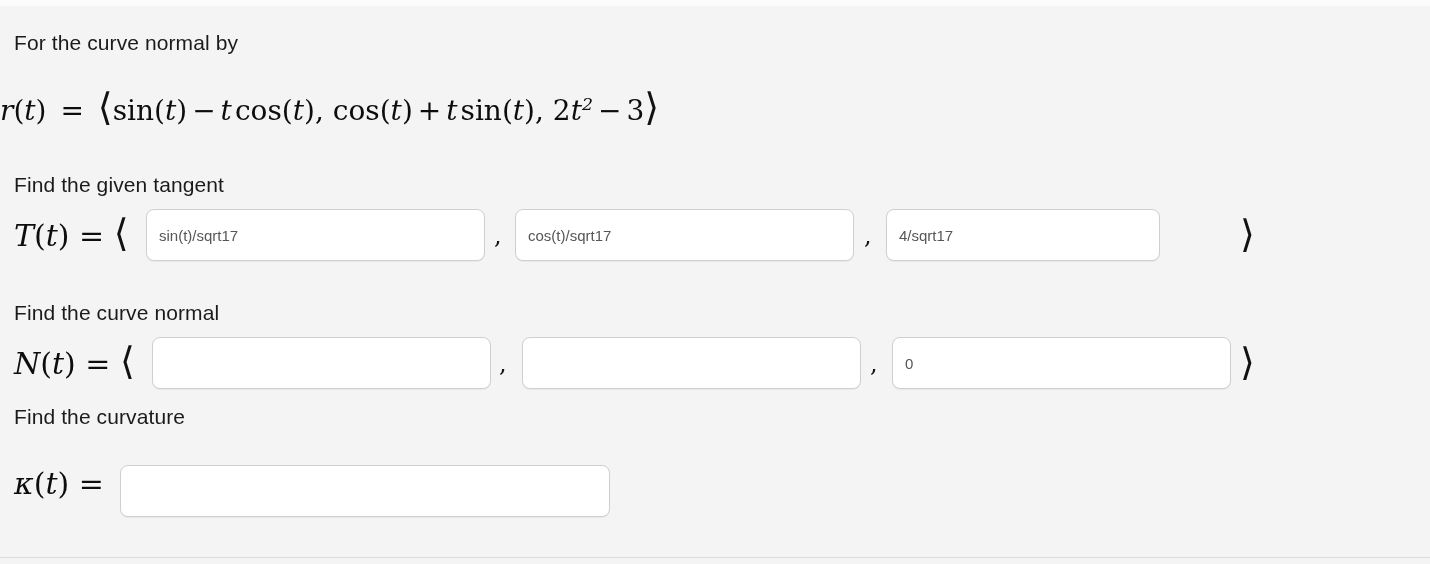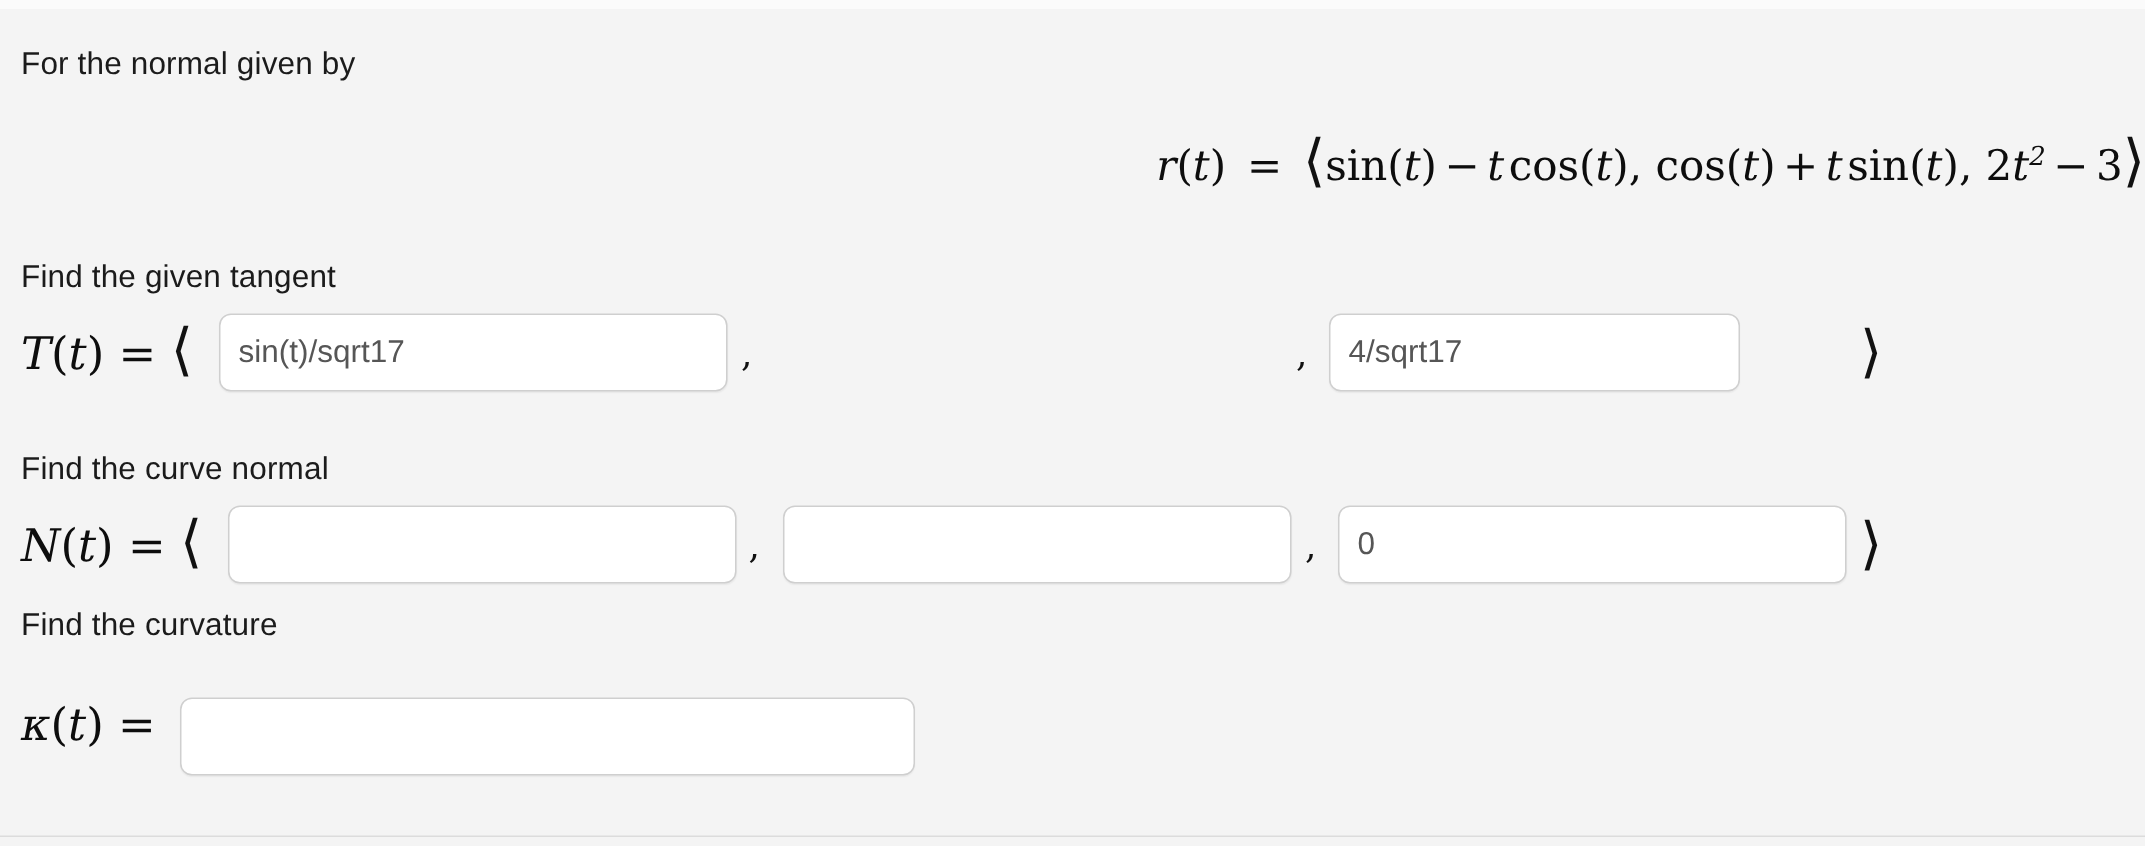--- a/index.html
+++ b/index.html
@@ -55,21 +55,21 @@
   .math {
     position: absolute;
     font-family: "DejaVu Serif", "Liberation Serif", serif;
     color: #0d0d0d;
     white-space: nowrap;
   }
   #display-formula {
     top: 82px;
     left: 0;
     width: 1430px;
-    text-align: right;
+    text-align: left;
     font-size: 28px;
     position: absolute;
     font-family: "DejaVu Serif", "Liberation Serif", serif;
     color: #0d0d0d;
   }
   #display-formula .it { font-style: italic; }
   #display-formula .rm { font-style: normal; }
   #display-formula sup {
     font-size: 0.62em;
     vertical-align: super;
@@ -111,21 +111,21 @@
   }
 
   .answer-input {
     position: absolute;
     box-sizing: border-box;
     background: #ffffff;
     border: 1px solid #cfcfcf;
     border-radius: 8px;
     box-shadow: 0 1px 1px rgba(0,0,0,0.05);
     font-family: "Liberation Sans", sans-serif;
-    font-size: 21px;
+    font-size: 15px;
     color: #565656;
     padding: 0 12px;
     outline: none;
   }
   .answer-input::placeholder { color: #a9a9a9; }
 
   
   #input-tangent-x { left: 146px;  top: 203px; width: 339px; height: 52px; }
   #input-tangent-y { left: 515px;  top: 203px; width: 339px; height: 52px; }
   #input-tangent-z { left: 886px;  top: 203px; width: 274px; height: 52px; }
@@ -142,38 +142,39 @@
   
   #input-curvature { left: 120px; top: 459px; width: 490px; height: 52px; }
 </style>
 </head>
 <body>
 
 <div class="top-strip"></div>
 
 <div class="page">
 
-  <div class="prompt" id="prompt-intro">For the normal given by</div>
+  <div class="prompt" id="prompt-intro">For the curve normal by</div>
 
   <div id="display-formula">
     <span class="it">r</span><span class="rm">(</span><span class="it">t</span><span class="rm">)</span>
     <span class="op rm">=</span>
     <span class="bracket">⟨</span><span class="rm">sin</span><span class="rm">(</span><span class="it">t</span><span class="rm">)</span><span class="op rm">−</span><span class="it">t</span><span class="rm thin">cos</span><span class="rm">(</span><span class="it">t</span><span class="rm">)</span><span class="rm">,&nbsp;</span><span class="rm">cos</span><span class="rm">(</span><span class="it">t</span><span class="rm">)</span><span class="op rm">+</span><span class="it">t</span><span class="rm thin">sin</span><span class="rm">(</span><span class="it">t</span><span class="rm">)</span><span class="rm">,&nbsp;</span><span class="rm">2</span><span class="it">t<sup>2</sup></span><span class="op rm">−</span><span class="rm">3</span><span class="bracket">⟩</span>
   </div>
 
   <div class="prompt" id="label-tangent">Find the given tangent</div>
 
   <div class="math lhs" id="lhs-tangent">
     <span>T<span class="up">(</span>t<span class="up">)</span> <span class="up">=</span></span>
     <span class="bracket">⟨</span>
   </div>
 
   <input class="answer-input" id="input-tangent-x" type="text" value="sin(t)/sqrt17" style="">
   <span class="comma" id="comma-tangent-1">,</span>
 
+  <input class="answer-input" id="input-tangent-y" type="text" value="cos(t)/sqrt17" style="">
   <span class="comma" id="comma-tangent-2">,</span>
 
   <input class="answer-input" id="input-tangent-z" type="text" value="4/sqrt17" style="">
   <span class="close-bracket" id="close-tangent">⟩</span>
 
   <div class="prompt" id="label-normal">Find the curve normal</div>
 
   <div class="math lhs" id="lhs-normal">
     <span>N<span class="up">(</span>t<span class="up">)</span> <span class="up">=</span></span>
     <span class="bracket">⟨</span>

